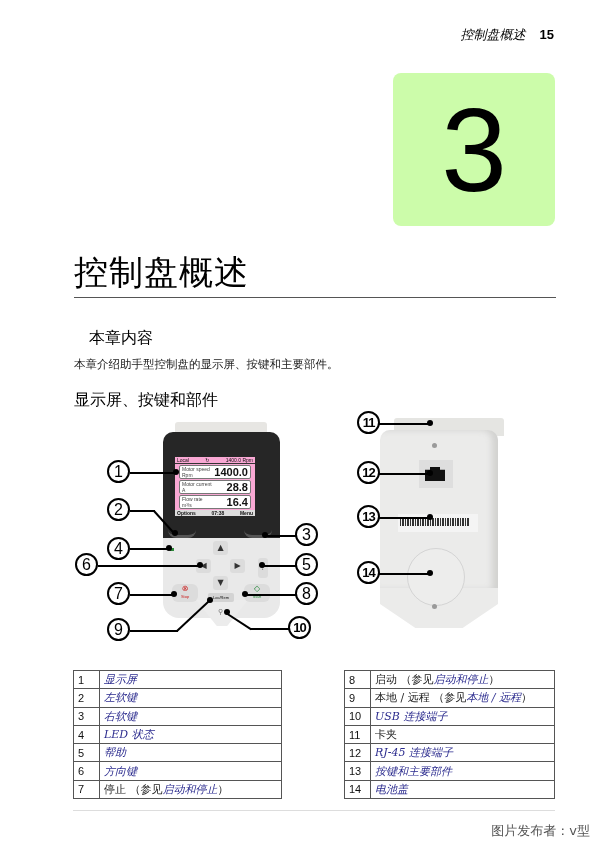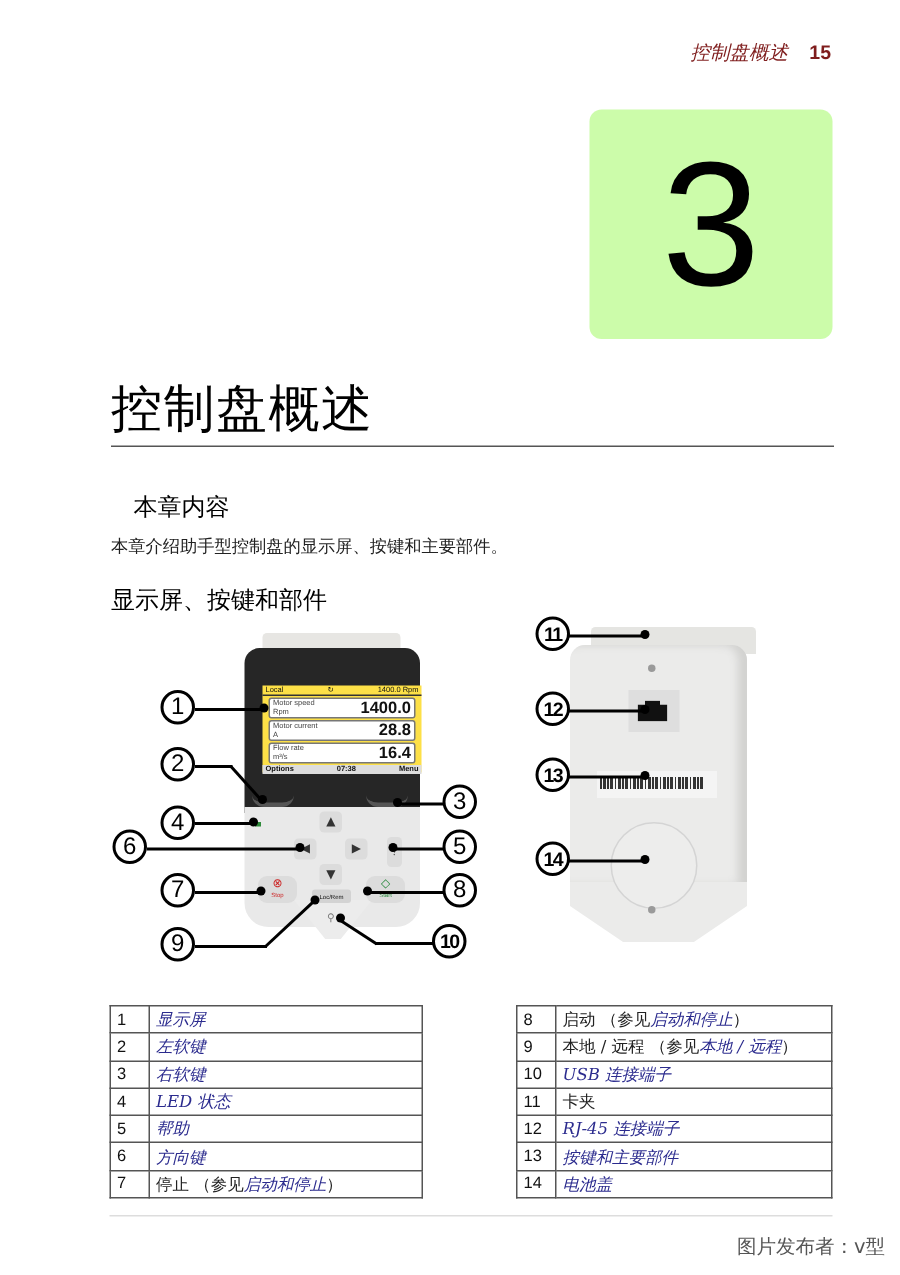--- a/index.html
+++ b/index.html
@@ -1,19 +1,19 @@
 <!DOCTYPE html>
 <html><head>
   <meta charset="utf-8">
   <style>
     * { margin: 0; padding: 0; box-sizing: border-box; }
     html, body { width: 600px; height: 850px; background: #ffffff; overflow: hidden; }
     body { position: relative; font-family: "DejaVu Serif", "Liberation Serif", serif; color: #111; }
 
-    .running-header { position: absolute; top: 26px; right: 46px; font-size: 13px; color: #7f1d1d; text-align: right; }
+    .running-header { position: absolute; top: 26px; right: 46px; font-size: 13px; color: #000000; text-align: right; }
     .running-header .rh-title { font-style: italic; font-family: "DejaVu Serif", serif; margin-right: 10px; }
     .running-header .rh-page { font-family: "Liberation Sans", sans-serif; font-weight: bold; }
 
     .chapter-box { position: absolute; left: 393px; top: 73px; width: 162px; height: 153px; background: #ccfcaa; border-radius: 8px; display: flex; align-items: center; justify-content: center; }
     .chapter-box span { font-family: "Liberation Sans", sans-serif; font-size: 118px; color: #000; line-height: 1; }
 
     .chapter-title { position: absolute; left: 74px; top: 250px; font-size: 34px; font-family: "DejaVu Sans", sans-serif; color: #000; letter-spacing: 1px; }
     .title-rule { position: absolute; left: 74px; top: 297px; width: 482px; height: 1px; background: #555; }
 
     .h2 { position: absolute; left: 74px; font-size: 16px; font-family: "DejaVu Sans", sans-serif; color: #000; }
@@ -23,21 +23,21 @@
 
     
     .front { position: absolute; left: 0; top: 0; width: 600px; height: 660px; pointer-events: none; }
     .front * { pointer-events: auto; }
 
     .panel-top { position: absolute; left: 175px; top: 422px; width: 92px; height: 20px; background: #e7e6e3; border-radius: 3px 3px 0 0; }
     .panel-body { position: absolute; left: 163px; top: 432px; width: 117px; height: 110px; background: #262626; border-radius: 10px 10px 0 0; }
     .panel-lower { position: absolute; left: 163px; top: 538px; width: 117px; height: 80px; background: #e9e9e9; border-radius: 0 0 16px 16px; }
     .panel-tip { position: absolute; left: 196px; top: 600px; width: 52px; height: 26px; background: #ececec; clip-path: polygon(0 0, 100% 0, 60% 100%, 40% 100%); }
 
-    .screen { position: absolute; left: 175px; top: 457px; width: 106px; height: 58px; background: #fde047; font-family: "Liberation Sans", sans-serif; color: #111; }
+    .screen { position: absolute; left: 175px; top: 457px; width: 80px; height: 58px; background: #f9a8d4; font-family: "Liberation Sans", sans-serif; color: #111; }
     .scr-status { display: flex; justify-content: space-between; font-size: 5px; height: 7px; line-height: 7px; padding: 0 2px; border-bottom: 1px solid #333; }
     .scr-row { position: relative; margin: 1px 4px; height: 14px; border: 1px solid #777; border-radius: 2px; background: #fff; }
     .scr-row .lbl { position: absolute; left: 2px; top: 0px; font-size: 5px; line-height: 6px; color: #444; width: 30px; }
     .scr-row .val { position: absolute; right: 2px; top: 0px; font-size: 11px; line-height: 13px; font-weight: bold; }
     .scr-foot { display: flex; justify-content: space-between; font-size: 5px; font-weight: bold; padding: 0 2px; height: 6px; line-height: 6px; background: #ddd; }
 
     .softkey { position: absolute; top: 530px; width: 28px; height: 8px; border-bottom: 3px solid #555; border-radius: 0 0 10px 10px; }
     .softkey.left { left: 168px; }
     .softkey.right { left: 244px; }
     .led { position: absolute; left: 170px; top: 548px; width: 4px; height: 3px; background: #2e8b3a; }

